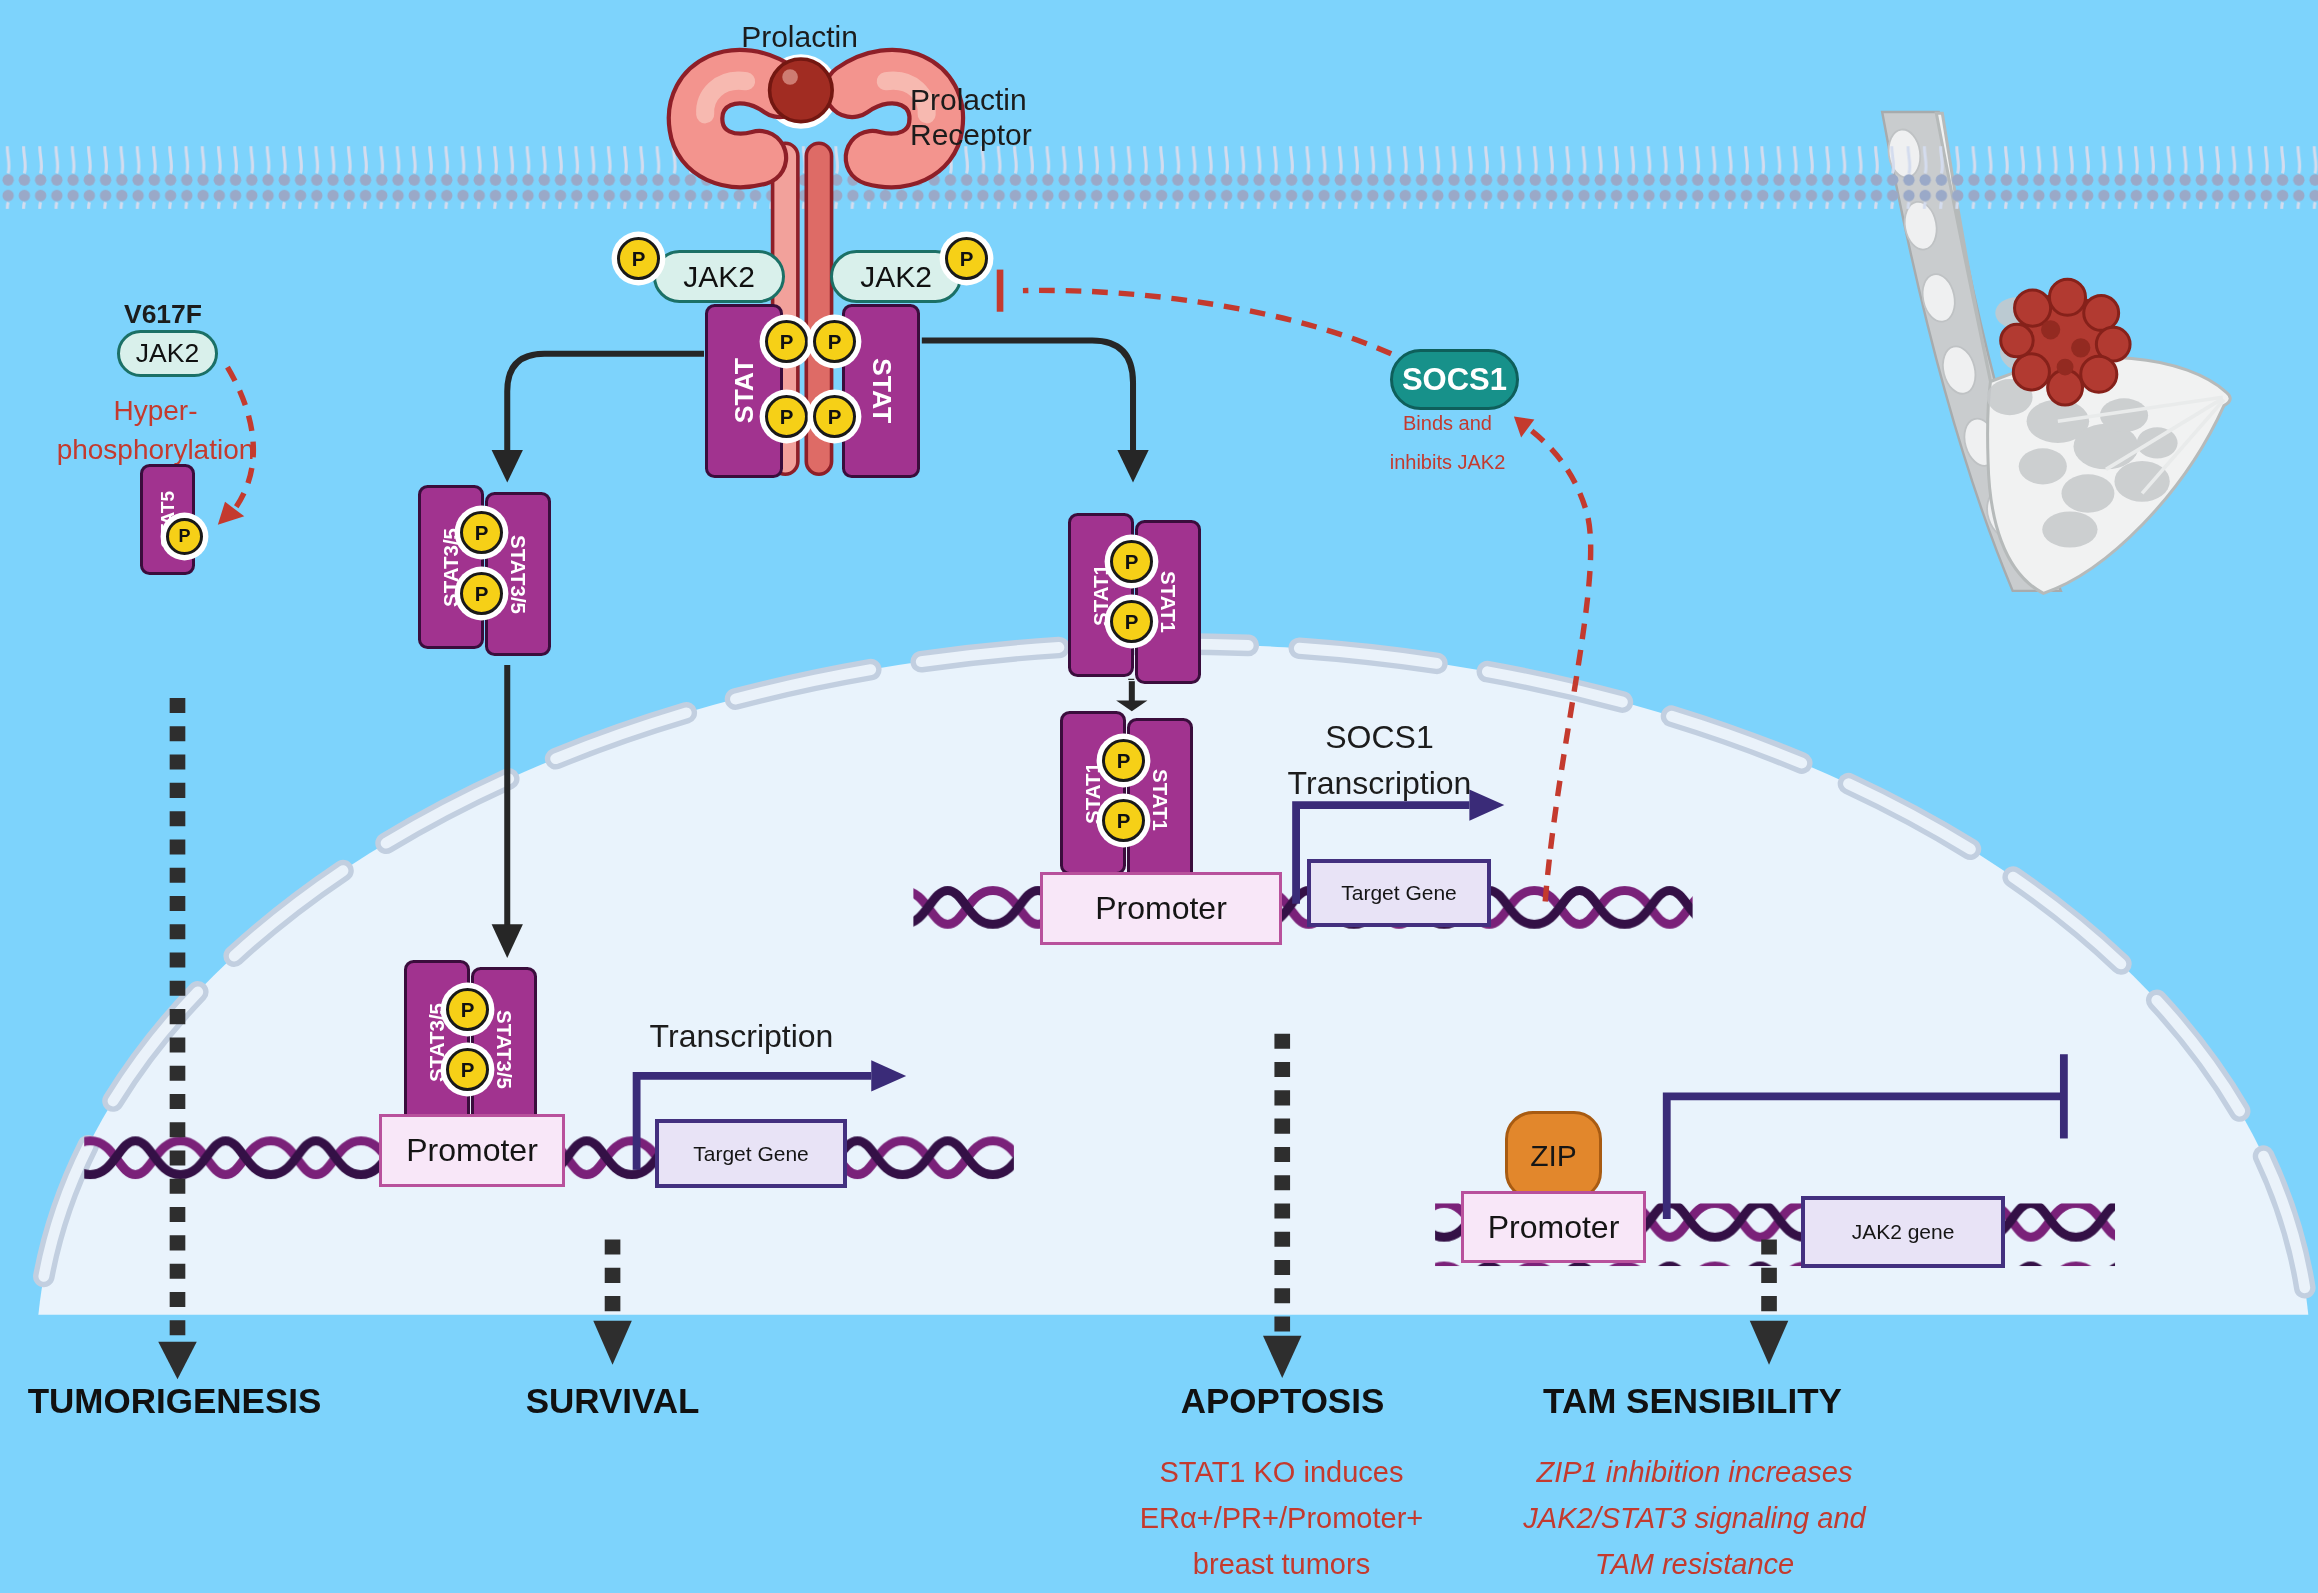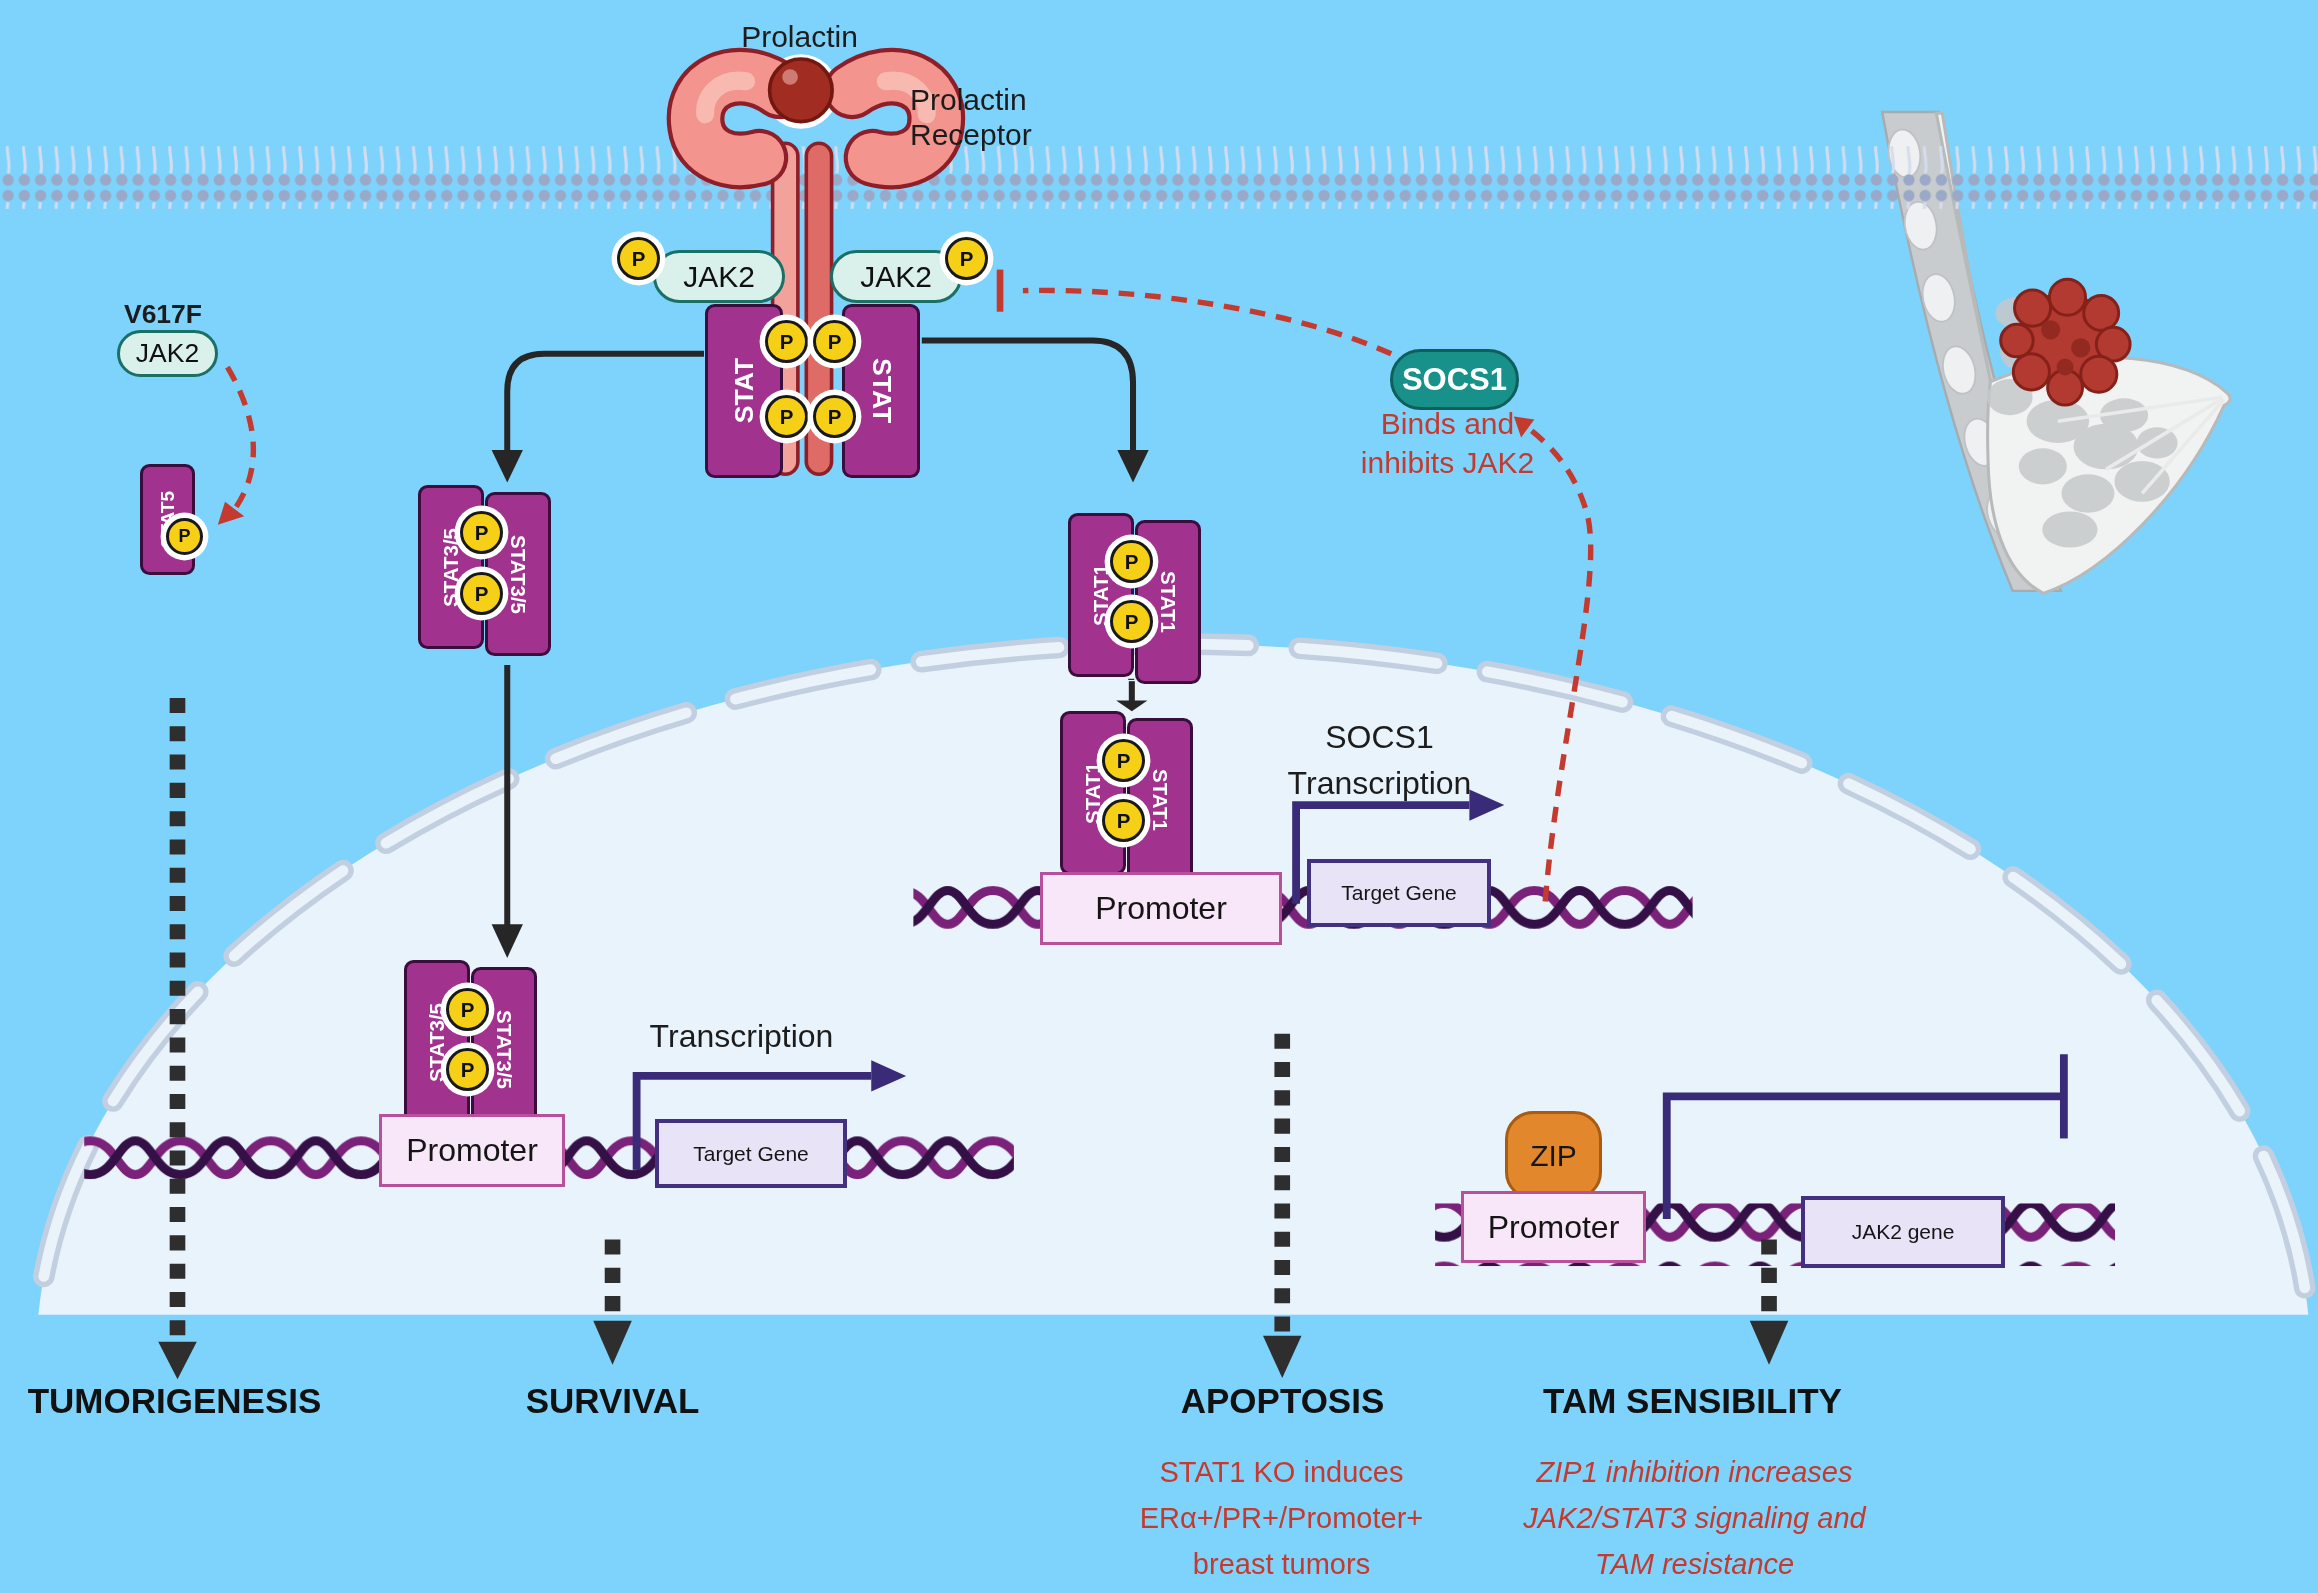--- a/index.html
+++ b/index.html
@@ -191,20 +191,24 @@
   <div class="abs stat-rect" style="left:842px;top:304px;width:72px;height:168px;font-size:26.5px;">
     <span class="vd">STAT</span>
   </div>
   <div class="abs p-circle" style="left:765px;top:320px;">P</div>
   <div class="abs p-circle" style="left:765px;top:395px;">P</div>
   <div class="abs p-circle" style="left:813px;top:320px;">P</div>
   <div class="abs p-circle" style="left:813px;top:395px;">P</div>
 
   <div class="abs lbl ctrtxt" style="left:91px;top:299px;width:144px;height:30px;font-weight:700;font-size:26.5px;">V617F</div>
   <div class="abs jak" style="left:117px;top:330px;width:95px;height:41px;font-size:26.5px;border-width:3px;">JAK2</div>
+  <div class="abs redtxt" style="left:23px;top:391px;width:265px;font-size:28px;line-height:39px;text-align:center;">
+    <div>Hyper-</div>
+    <div>phosphorylation</div>
+  </div>
   <div class="abs stat-rect" style="left:140px;top:464px;width:49px;height:105px;font-size:19px;">
     <span class="vu">STAT5</span>
   </div>
   <div class="abs p-circle" style="left:166px;top:518px;width:31px;height:31px;font-size:18px;">P</div>
 
   <div class="abs" style="left:418px;top:485px;width:128px;height:166px;">
     <div class="abs stat-rect" style="left:0;top:0;width:60px;height:158px;font-size:20.5px;">
       <span class="vu">STAT3/5</span>
     </div>
     <div class="abs stat-rect" style="left:67px;top:7.2px;width:60px;height:158px;font-size:20.5px;">
@@ -219,21 +223,21 @@
       <span class="vu">STAT1</span>
     </div>
     <div class="abs stat-rect" style="left:67px;top:7.2px;width:60px;height:158px;font-size:20.5px;">
       <span class="vd">STAT1</span>
     </div>
   </div>
   <div class="abs p-circle" style="left:1110px;top:540px;">P</div>
   <div class="abs p-circle" style="left:1110px;top:600px;">P</div>
 
   <div class="abs socs" style="left:1390px;top:349px;width:123px;height:55px;">SOCS1</div>
-  <div class="abs redtxt" style="left:1297px;top:404px;width:301px;font-size:30px;line-height:39px;text-align:center;">
+  <div class="abs redtxt" style="left:1297px;top:404px;width:301px;font-size:20px;line-height:39px;text-align:center;">
     <div>Binds and</div>
     <div>inhibits JAK2</div>
   </div>
 
   <div class="abs" style="left:1060px;top:711px;width:128px;height:166px;">
     <div class="abs stat-rect" style="left:0;top:0;width:60px;height:158px;font-size:20.5px;">
       <span class="vu">STAT1</span>
     </div>
     <div class="abs stat-rect" style="left:67px;top:7.2px;width:60px;height:158px;font-size:20.5px;">
       <span class="vd">STAT1</span>

